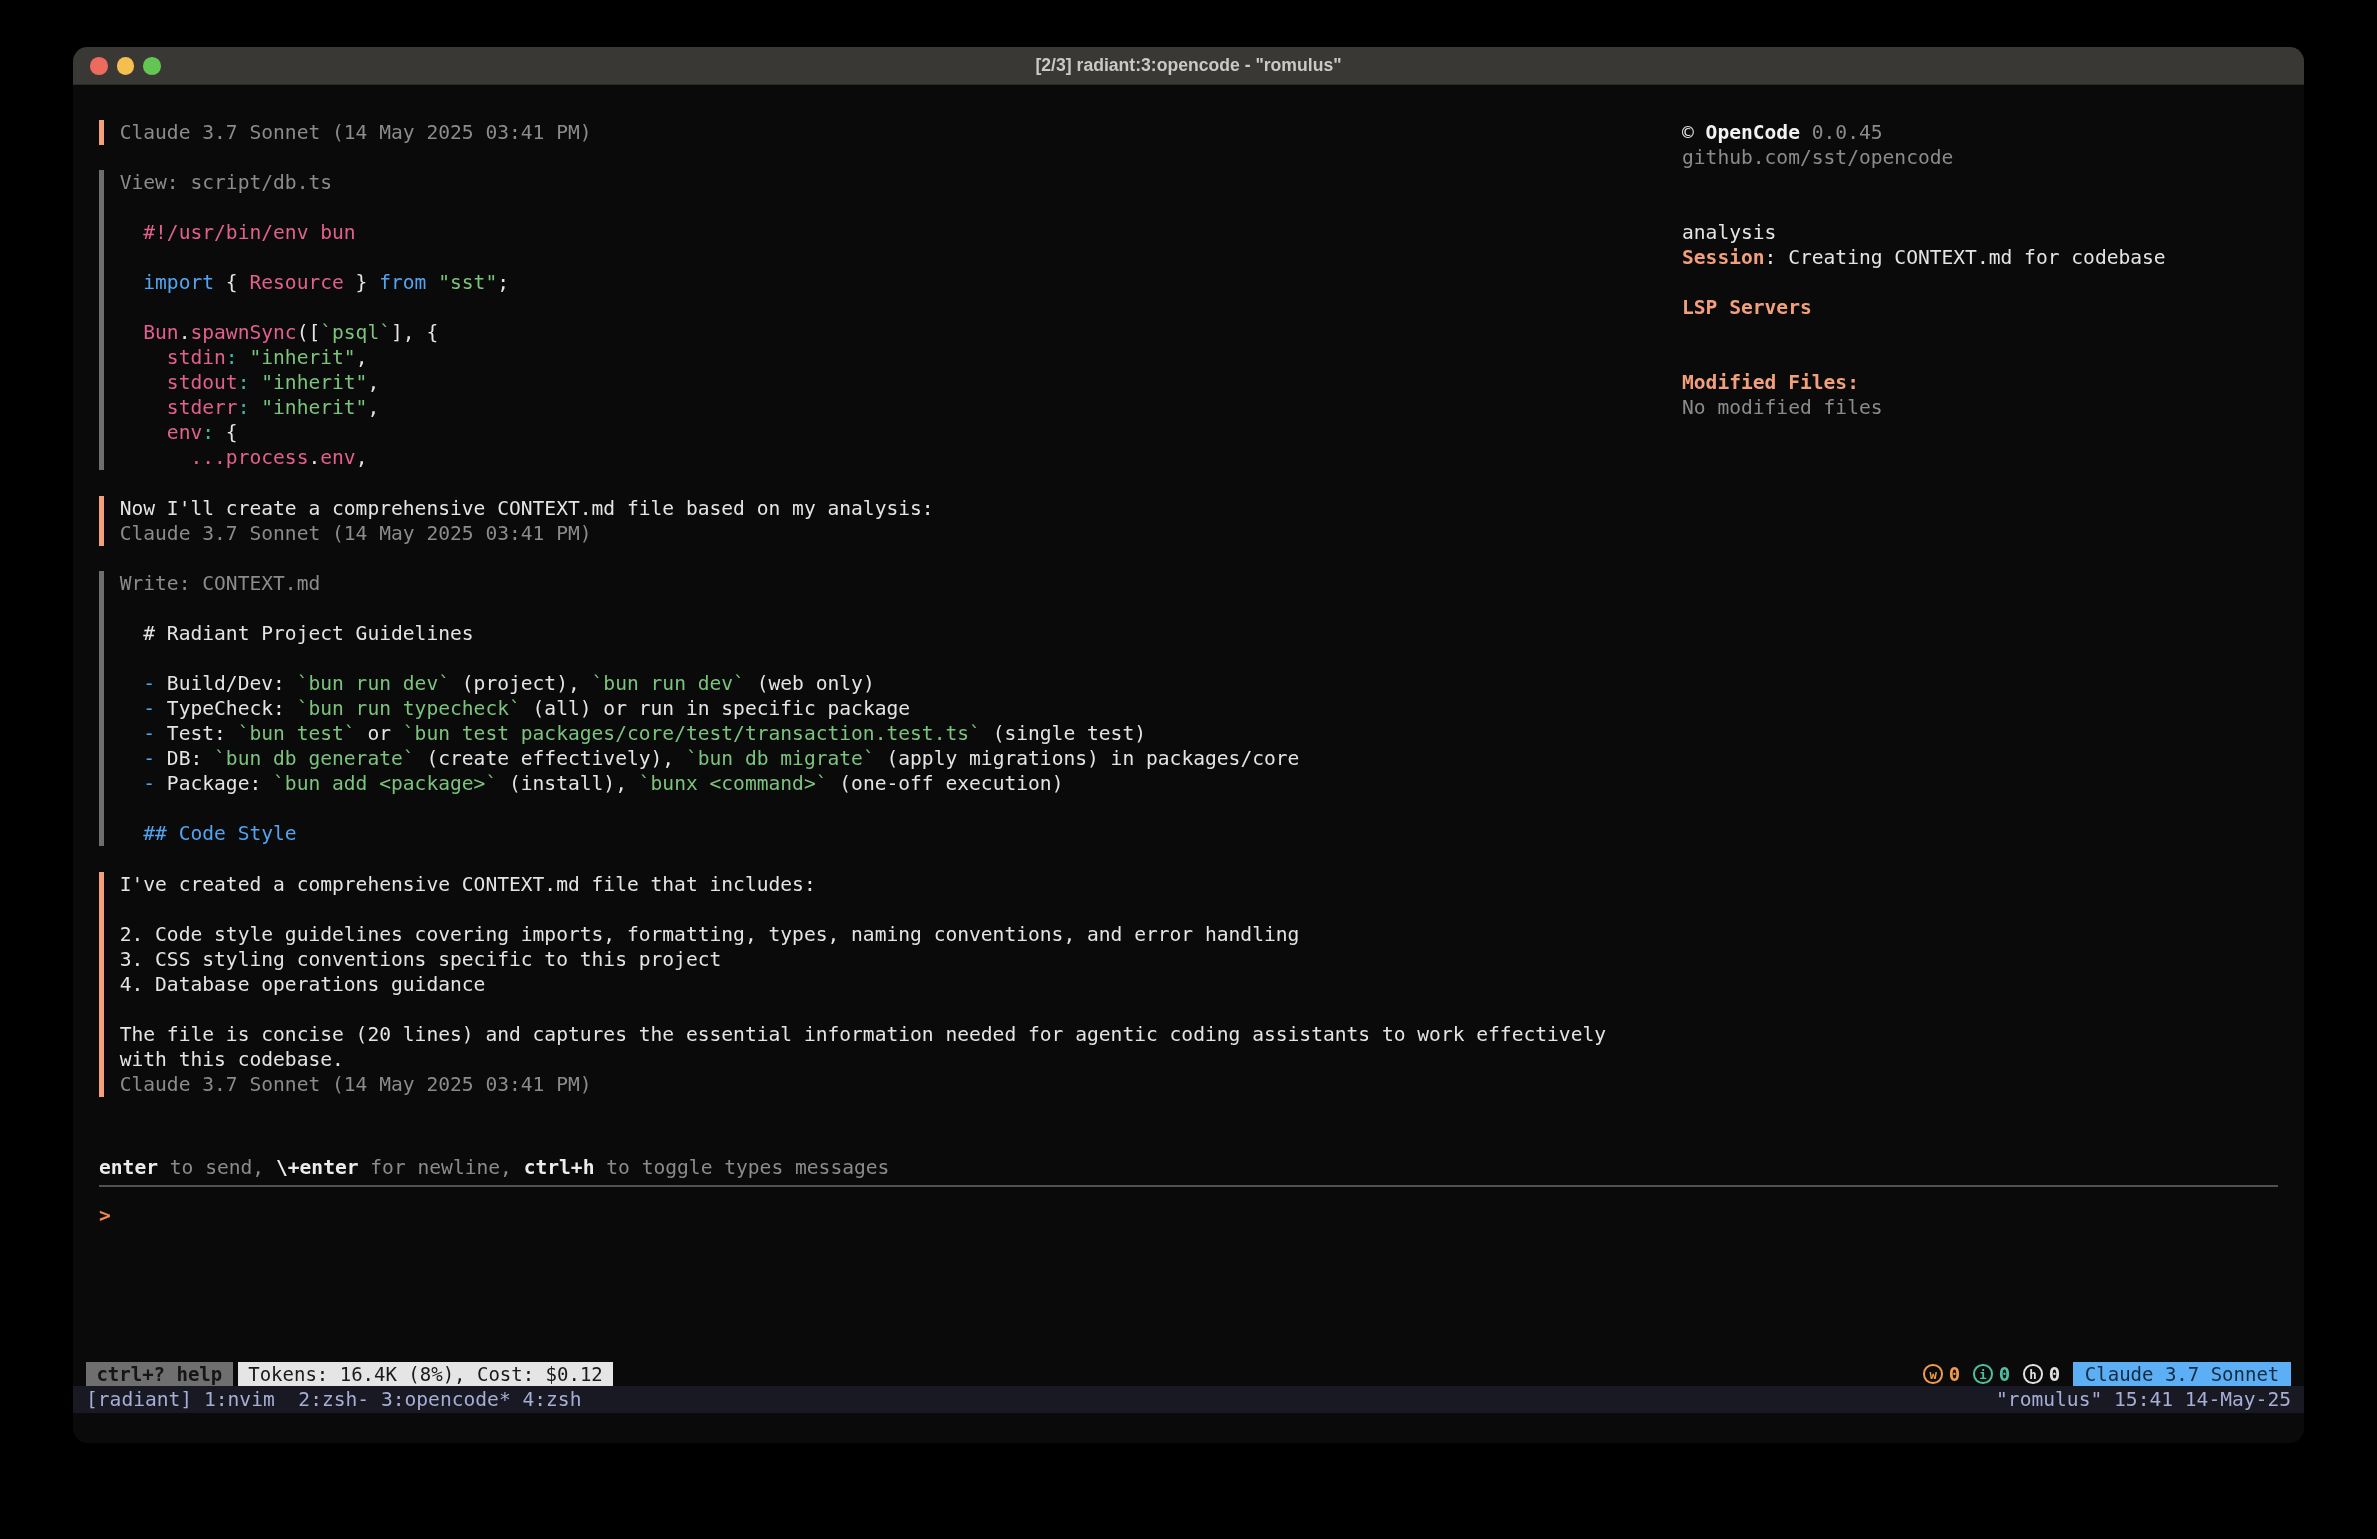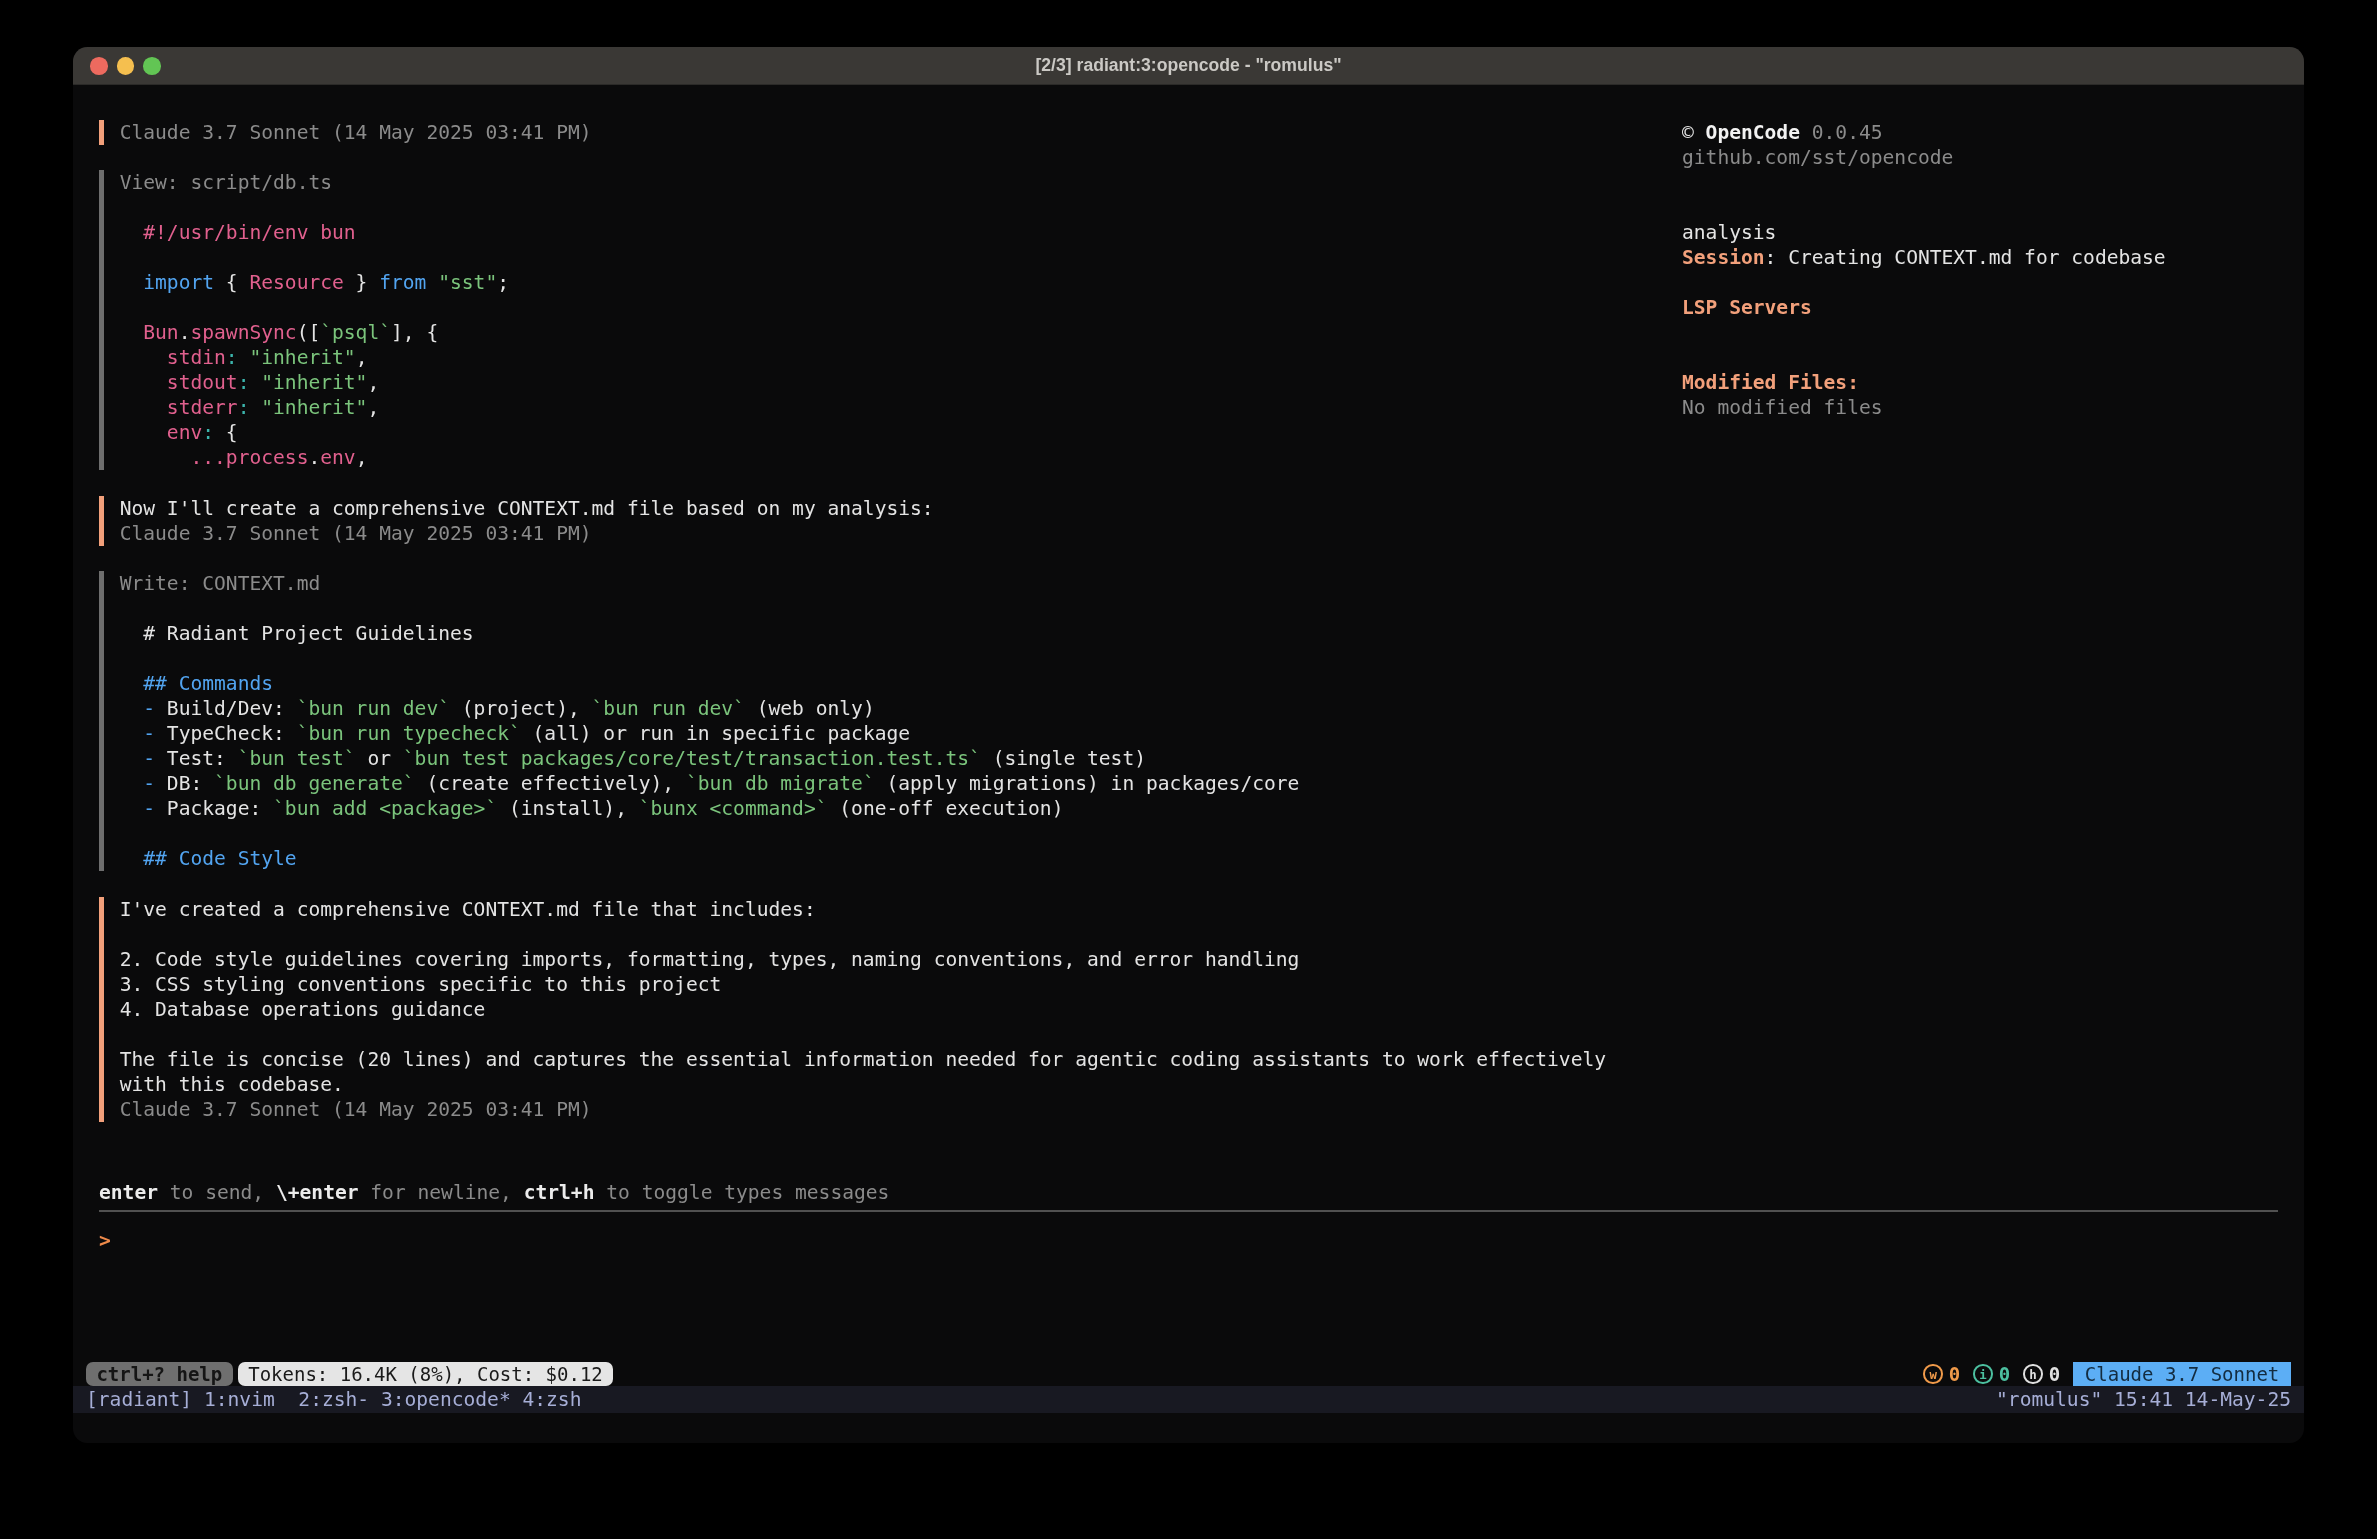--- a/index.html
+++ b/index.html
@@ -45,21 +45,21 @@
   .hint { margin-top:33px; }
   .separator { height:2px; background:#515151; margin-top:5.2px; }
   .prompt-row { margin-top:15.7px; height:25px; white-space:pre; }
   .prompt-sym { color:#ef8a4a; font-weight:bold; }
   .spacer { flex:1 1 auto; }
 
   .statusbar {
     flex:0 0 24px; margin:0 13px; display:flex; align-items:stretch;
     font:19px/24px "DejaVu Sans Mono", monospace;
   }
-  .chip { padding:0 10.4px; white-space:pre;border-radius:7px; }
+  .chip { padding:0 10.4px; white-space:pre; }
   .chip-help   { background:#6f6f6f; color:#151515; font-weight:bold; }
   .chip-tokens { background:#e5e5e5; color:#1a1a1a; margin-left:5.2px; }
   .sb-right { margin-left:auto; display:flex; align-items:center; gap:13px; }
   .counter { display:flex; align-items:center; gap:5.9px; font-weight:bold; }
   .counter.orange { color:#f09a4a; }
   .counter.teal   { color:#4cc0a0; }
   .counter.white  { color:#e0e0e0; }
   .circ {
     width:19.6px; height:19.6px; border-radius:50%; border:2px solid currentColor;
     display:flex; align-items:center; justify-content:center;
@@ -112,21 +112,20 @@
           </div>
         <div class="block orange">
             <div class="line"><span class="tk-w">Now I'll create a comprehensive CONTEXT.md file based on my analysis:</span></div>
             <div class="line"><span class="tk-g">Claude 3.7 Sonnet (14 May 2025 03:41 PM)</span></div>
           </div>
         <div class="block gray">
             <div class="line"><span class="tk-g">Write: CONTEXT.md</span></div>
             <div class="line">&nbsp;</div>
             <div class="line"><span class="tk-w">  # Radiant Project Guidelines</span></div>
             <div class="line">&nbsp;</div>
-            <div class="line"><span class="tk-b">  ## Commands</span></div>
             <div class="line"><span class="tk-b">  -</span><span class="tk-w"> Build/Dev: </span><span class="tk-gr">`bun run dev`</span><span class="tk-w"> (project), </span><span class="tk-gr">`bun run dev`</span><span class="tk-w"> (web only)</span></div>
             <div class="line"><span class="tk-b">  -</span><span class="tk-w"> TypeCheck: </span><span class="tk-gr">`bun run typecheck`</span><span class="tk-w"> (all) or run in specific package</span></div>
             <div class="line"><span class="tk-b">  -</span><span class="tk-w"> Test: </span><span class="tk-gr">`bun test`</span><span class="tk-w"> or </span><span class="tk-gr">`bun test packages/core/test/transaction.test.ts`</span><span class="tk-w"> (single test)</span></div>
             <div class="line"><span class="tk-b">  -</span><span class="tk-w"> DB: </span><span class="tk-gr">`bun db generate`</span><span class="tk-w"> (create effectively), </span><span class="tk-gr">`bun db migrate`</span><span class="tk-w"> (apply migrations) in packages/core</span></div>
             <div class="line"><span class="tk-b">  -</span><span class="tk-w"> Package: </span><span class="tk-gr">`bun add &lt;package&gt;`</span><span class="tk-w"> (install), </span><span class="tk-gr">`bunx &lt;command&gt;`</span><span class="tk-w"> (one-off execution)</span></div>
             <div class="line">&nbsp;</div>
             <div class="line"><span class="tk-b">  ## Code Style</span></div>
           </div>
         <div class="block orange">
             <div class="line"><span class="tk-w">I've created a comprehensive CONTEXT.md file that includes:</span></div>

